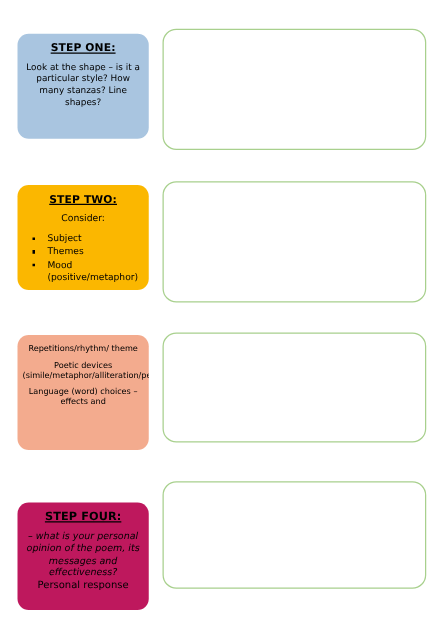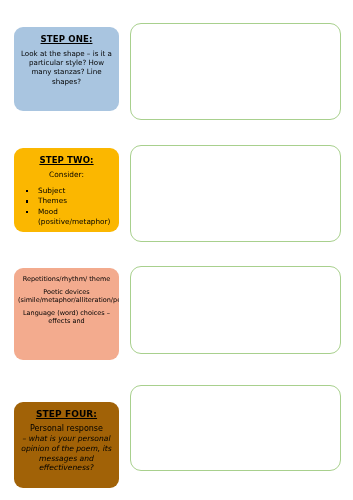--- a/index.html
+++ b/index.html
@@ -88,21 +88,21 @@
     box-sizing: border-box;
     border: 1px solid #a8d08d;
     border-radius: 11px;
     background: #ffffff;
   }
 
   
   .c-blue   { background: #a9c5e0; }
   .c-amber  { background: #fbb700; }
   .c-peach  { background: #f3ab8e; }
-  .c-green  { background: #a16207; }
+  .c-green  { background: #be185d; }
 
   
   .card-1 { top: 27px;  height: 84px;  }
   .card-2 { top: 148px; height: 84px;  }
   .card-3 { top: 268px; height: 92px;  }
   .card-4 { top: 402px; height: 86px;  }
 
   .box-1 { top: 23px;  height: 97px;  }
   .box-2 { top: 145px; height: 97px;  }
   .box-3 { top: 266px; height: 88px;  }
@@ -155,20 +155,20 @@
     <p class="card-para">Repetitions/rhythm/ theme</p>
     <p class="card-para">Poetic devices (simile/metaphor/alliteration/personification)</p>
     <p class="card-para">Language (word) choices – effects and</p>
   </div>
   <div class="answer-box box-3">
     <span></span>
   </div>
 
   <div class="prompt-card card-4 c-green">
     <div class="card-title">STEP FOUR:</div>
+    <p class="card-para italic">– what is your personal opinion of the poem, its messages and effectiveness?</p>
     <p class="card-para lead">Personal response</p>
-    <p class="card-para italic">– what is your personal opinion of the poem, its messages and effectiveness?</p>
   </div>
   <div class="answer-box box-4">
     <span></span>
   </div>
 
 </div>
 
 </body></html>

